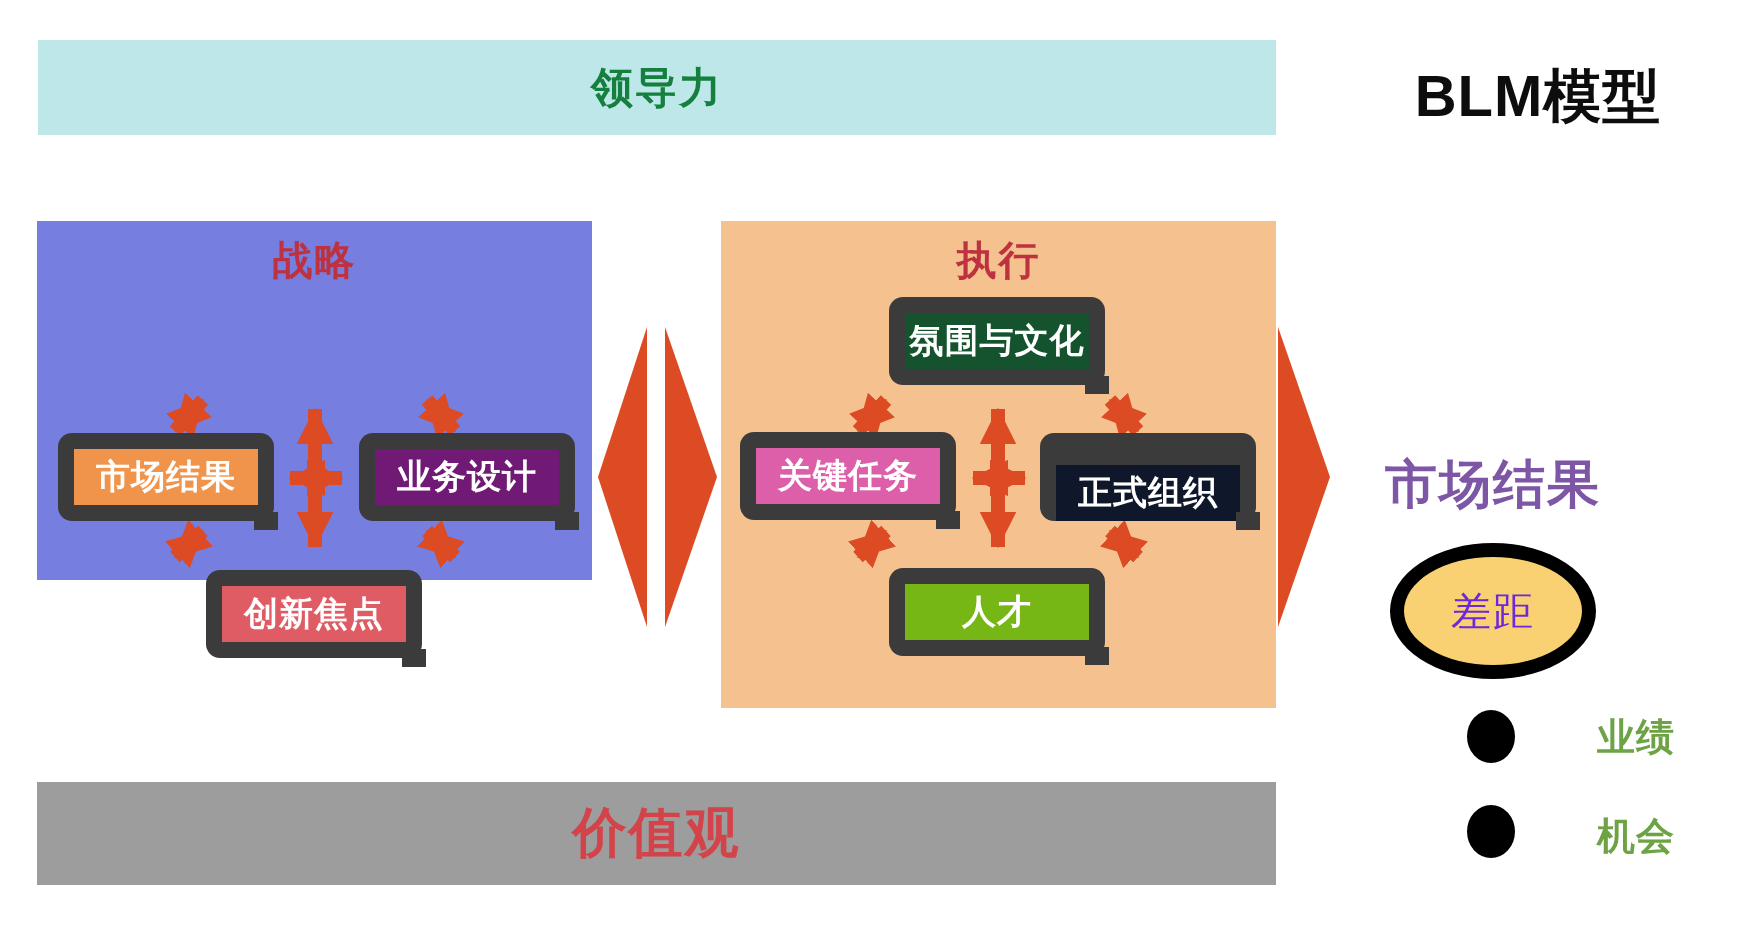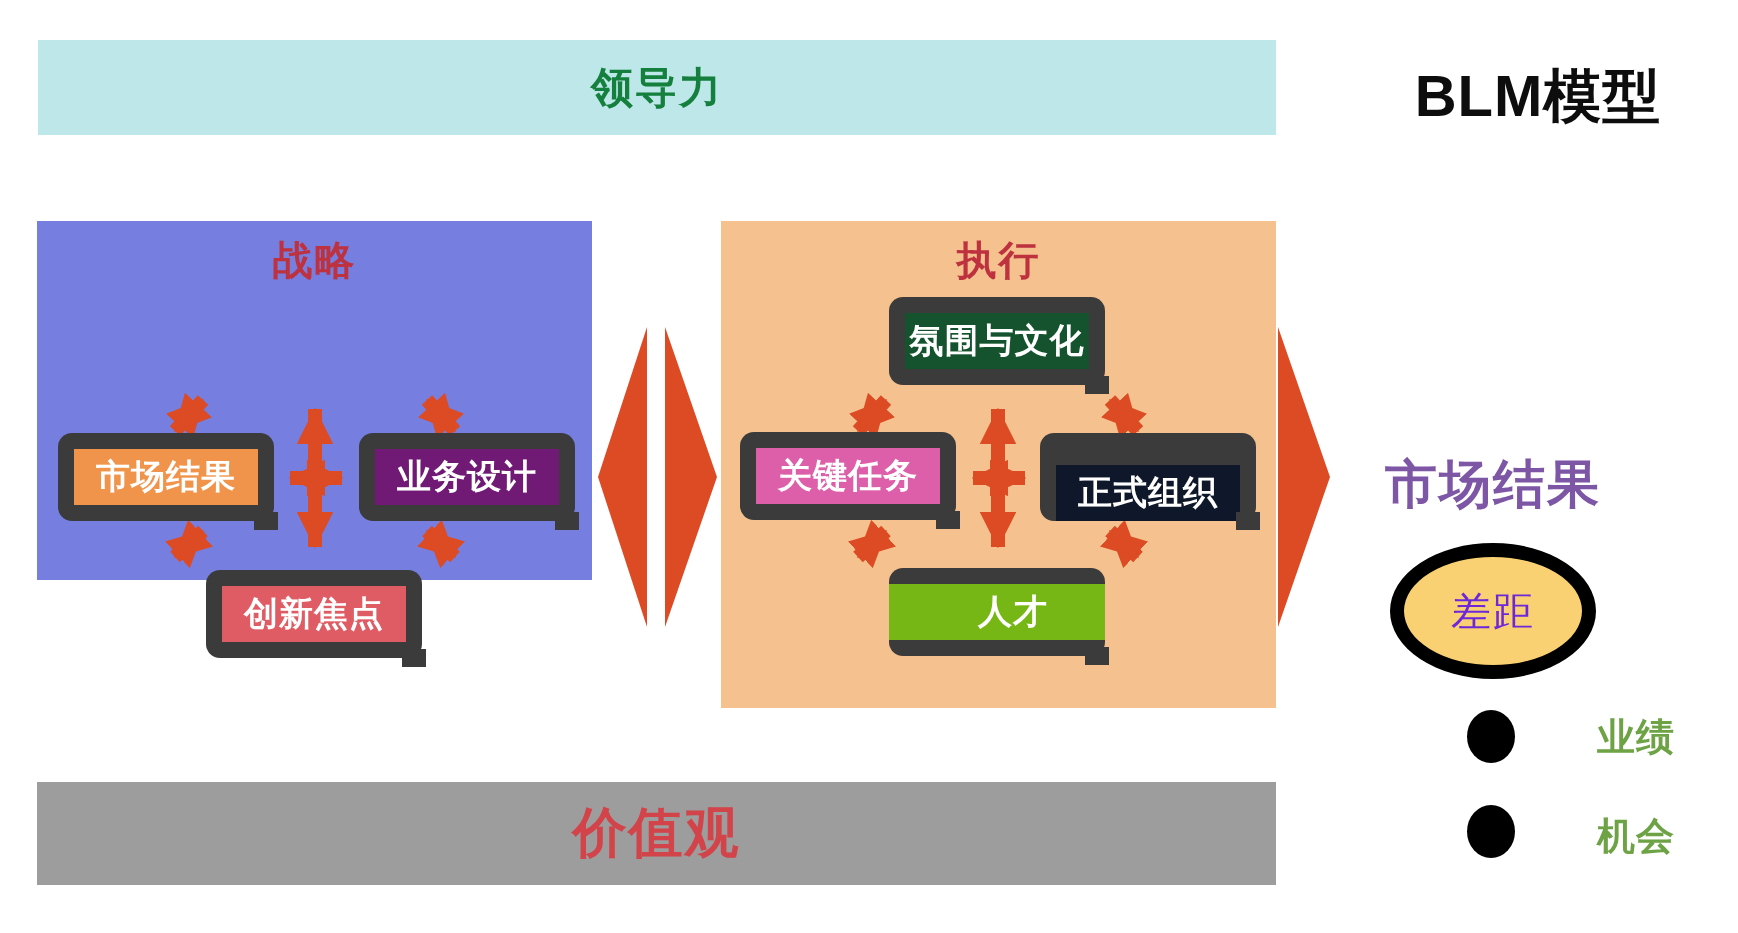--- a/index.html
+++ b/index.html
@@ -151,21 +151,21 @@
   <div class="box" id="box-climate-culture">
     <div class="inner" style="background-color: #14532d;">氛围与文化</div>
   </div>
   <div class="box" id="box-key-tasks">
     <div class="inner" style="background-color: rgb(221, 95, 169);">关键任务</div>
   </div>
   <div class="box" id="box-formal-org">
     <div class="inner" style="background-color: #0f172a; margin-top: 32px;">正式组织</div>
   </div>
   <div class="box" id="box-talent">
-    <div class="inner" style="background-color: rgb(118, 183, 22); padding-left: 32px;">人才</div>
+    <div class="inner" style="background-color: rgb(118, 183, 22);">人才</div>
   </div>
 
   <div class="abs results-title">市场结果</div>
 
   <div class="abs gap-ellipse">
     <span class="txt">差距</span>
   </div>
 
   <div class="abs legend-bullet" id="bullet-performance"></div>
   <div class="abs legend-label" id="label-performance">业绩</div>

